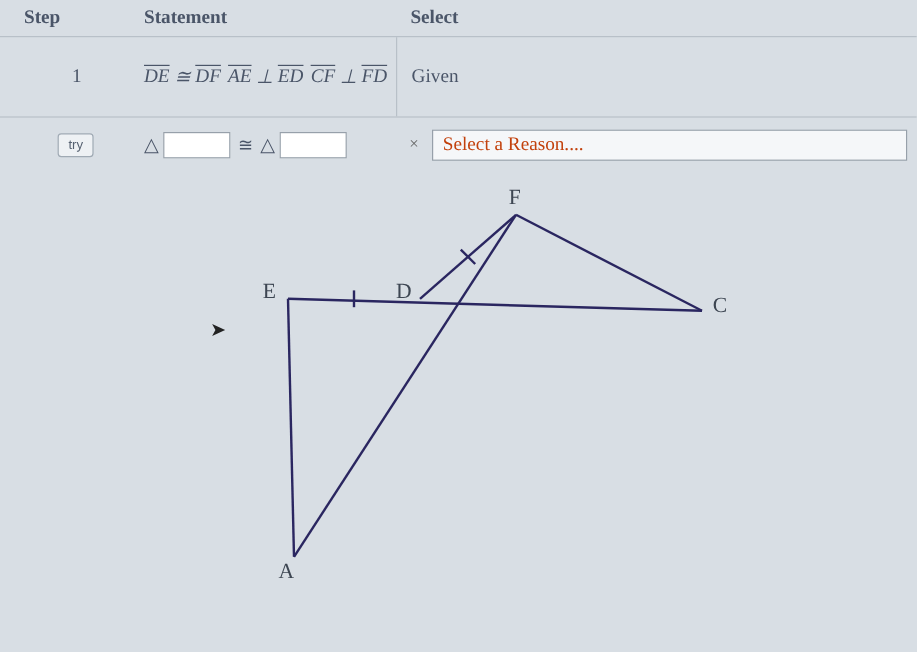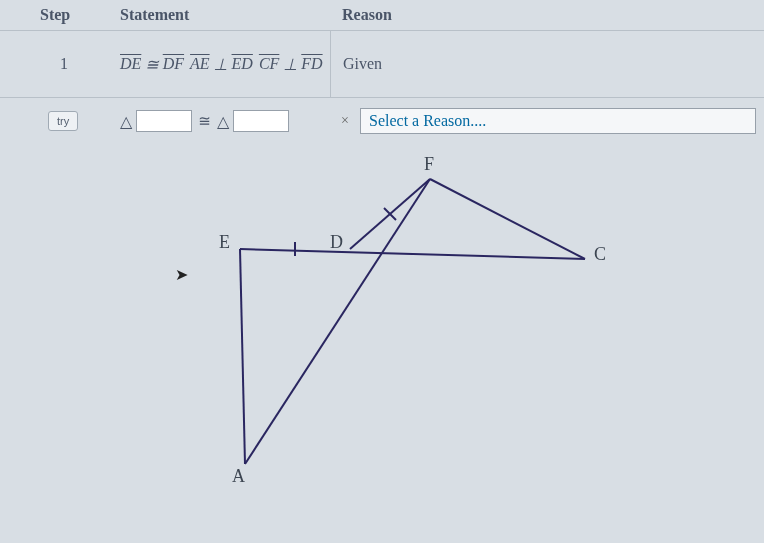--- a/index.html
+++ b/index.html
@@ -12,21 +12,21 @@
     height: 543px;
     overflow: hidden;
     position: relative;
   }
   .proof-table { width: 100%; }
   .header-row {
     display: flex;
     border-bottom: 1px solid #b8c0c8;
     padding: 6px 0;
   }
-  .col-step { width: 120px; padding-left: 40px; font-weight: bold; }
+  .col-step { width: 120px; padding-left: 20px; font-weight: bold; }
   .col-stmt { width: 210px; font-weight: bold; }
   .col-reason { flex: 1; padding-left: 12px; font-weight: bold; }
   .data-row {
     display: flex;
     border-bottom: 1px solid #b8c0c8;
     align-items: center;
   }
   .step-cell { width: 120px; padding-left: 60px; }
   .stmt-cell {
     width: 210px;
@@ -75,21 +75,21 @@
     font-size:14px;
     color:#666;
     cursor:pointer;
     margin: 0 6px;
   }
   .reason-select {
     flex:1;
     height: 26px;
     border:1px solid #97a0aa;
     background:#f5f7f9;
-    color:#0369a1;
+    color:#c2410c;
     padding-left:8px;
     display:flex;
     align-items:center;
     margin-right: 8px;
     cursor:pointer;
   }
   .diagram {
     position: relative;
     width: 764px;
     height: 370px;
@@ -110,21 +110,21 @@
   }
 </style>
 </head>
 <body>
 
 <div class="proof-table">
 
   <div class="header-row">
     <div class="col-step">Step</div>
     <div class="col-stmt">Statement</div>
-    <div class="col-reason">Reason</div>
+    <div class="col-reason">Select</div>
   </div>
 
   <div class="data-row">
     <div class="step-cell">1</div>
     <div class="stmt-cell">
       <span class="seg">
         <span class="bar">DE</span>
         <span>≅</span>
         <span class="bar">DF</span>
       </span>

